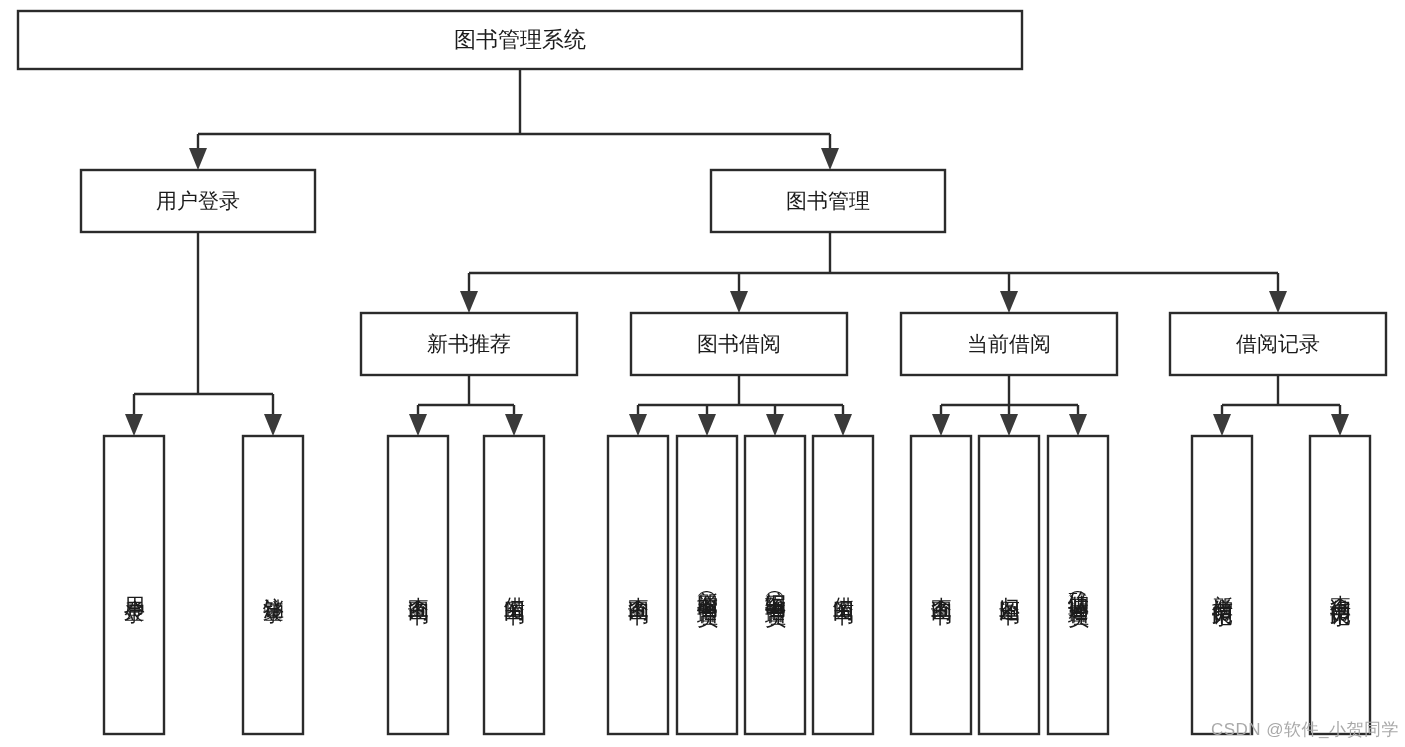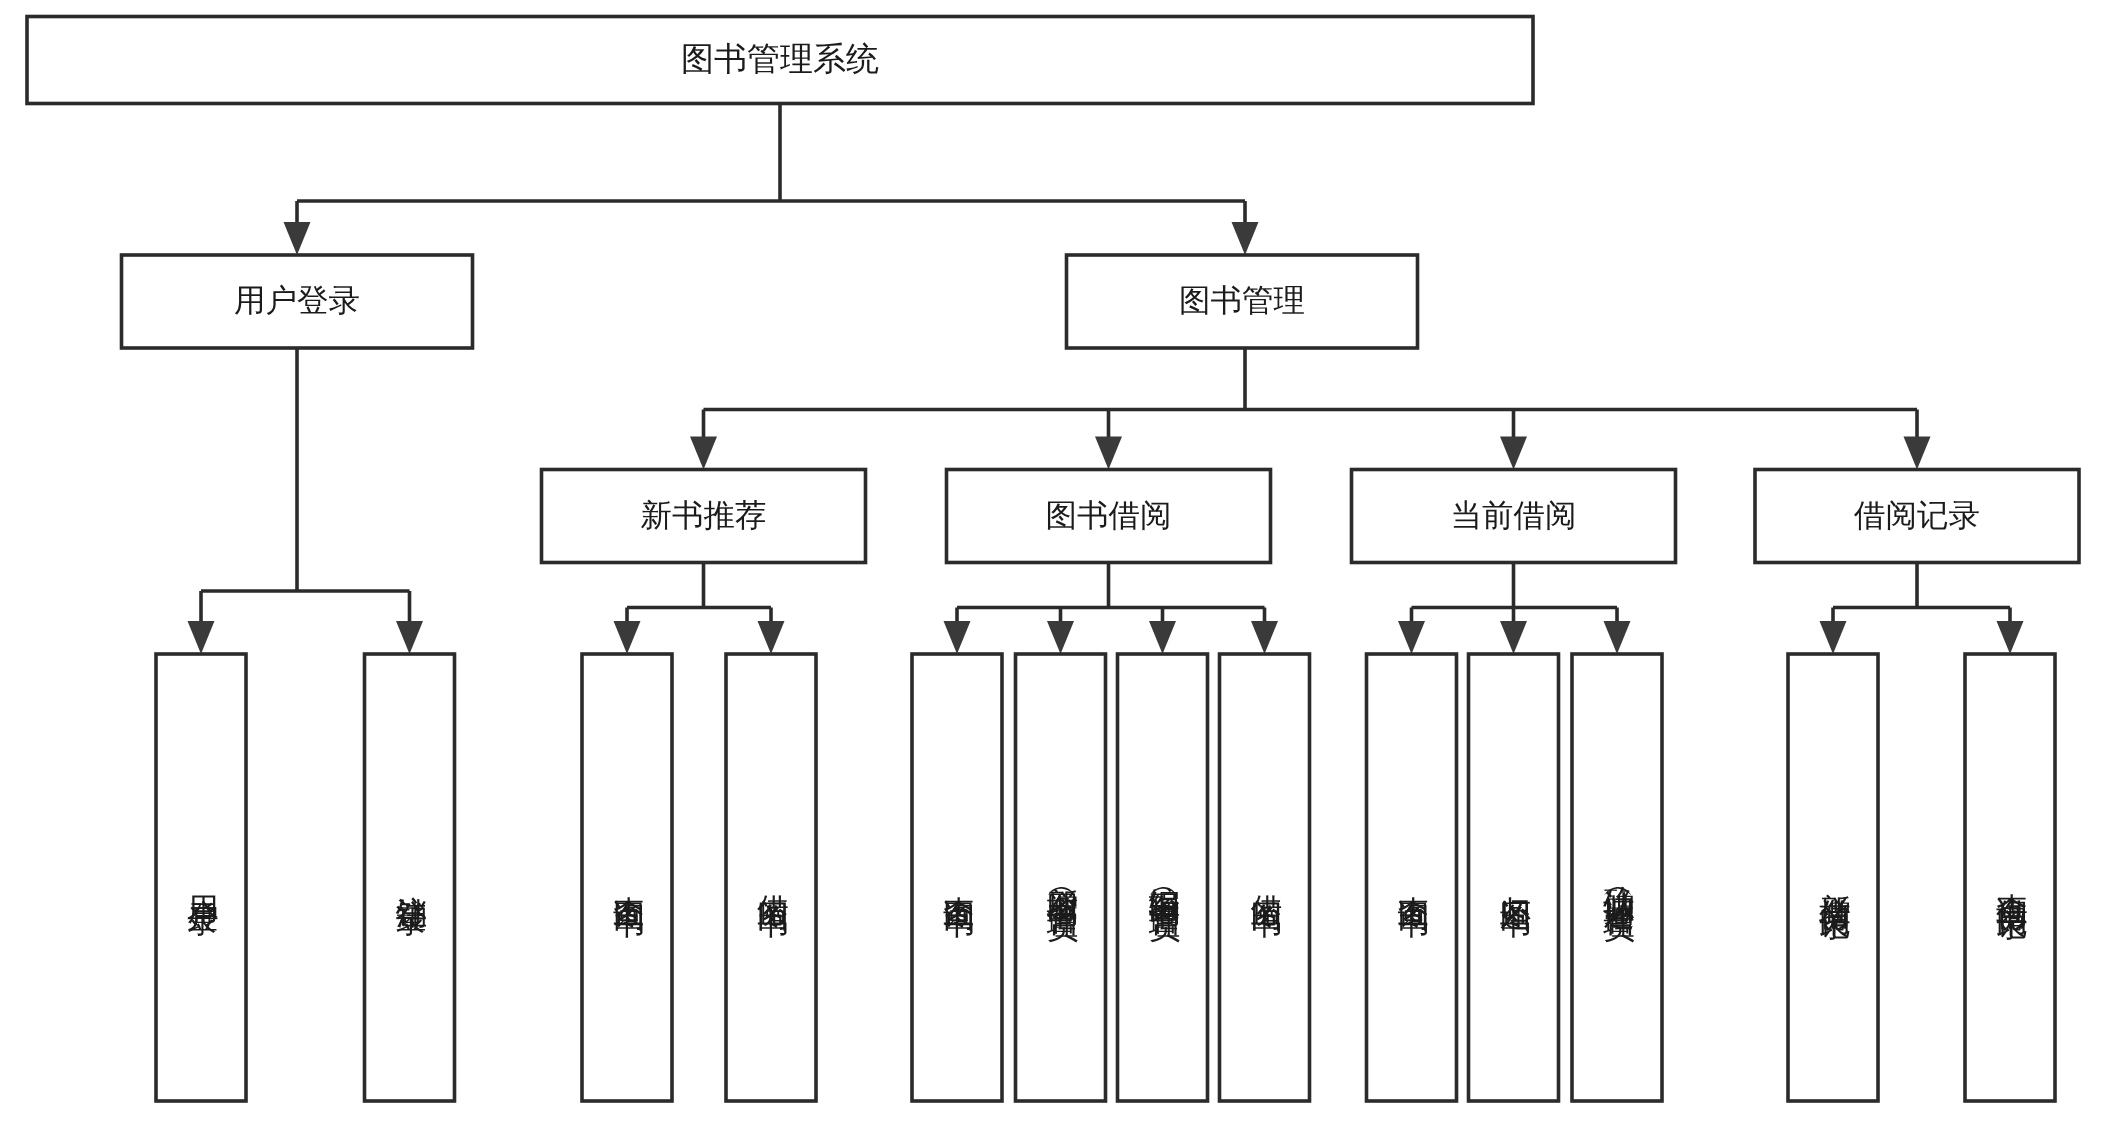--- a/index.html
+++ b/index.html
@@ -227,13 +227,14 @@
     <span class="vlabel-text">确认归还（管理员）</span>
   </div>
 
   <div class="vlabel-wrap" style="left:1192px; top:436px; width:60px; height:298px;">
     <span class="vlabel-text">新增借阅记录</span>
   </div>
   <div class="vlabel-wrap" style="left:1310px; top:436px; width:60px; height:298px;">
     <span class="vlabel-text">查询借阅记录</span>
   </div>
 
+  <div class="watermark">CSDN @软件_小贺同学</div>
 </div>
 
 </body></html>

